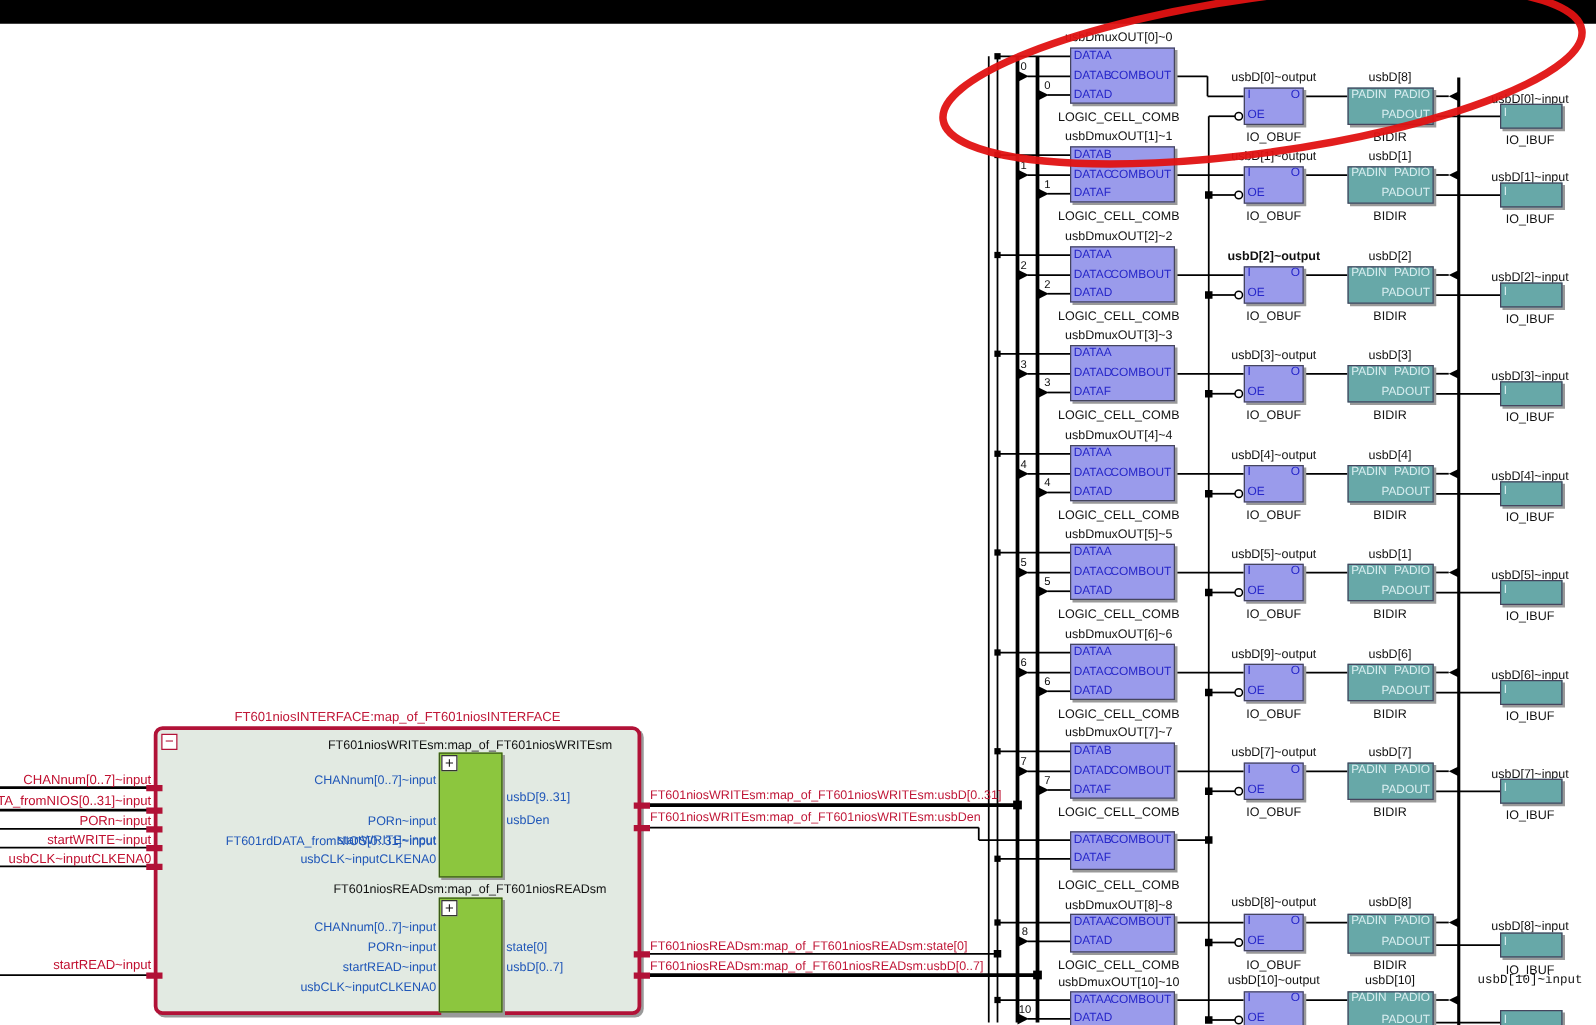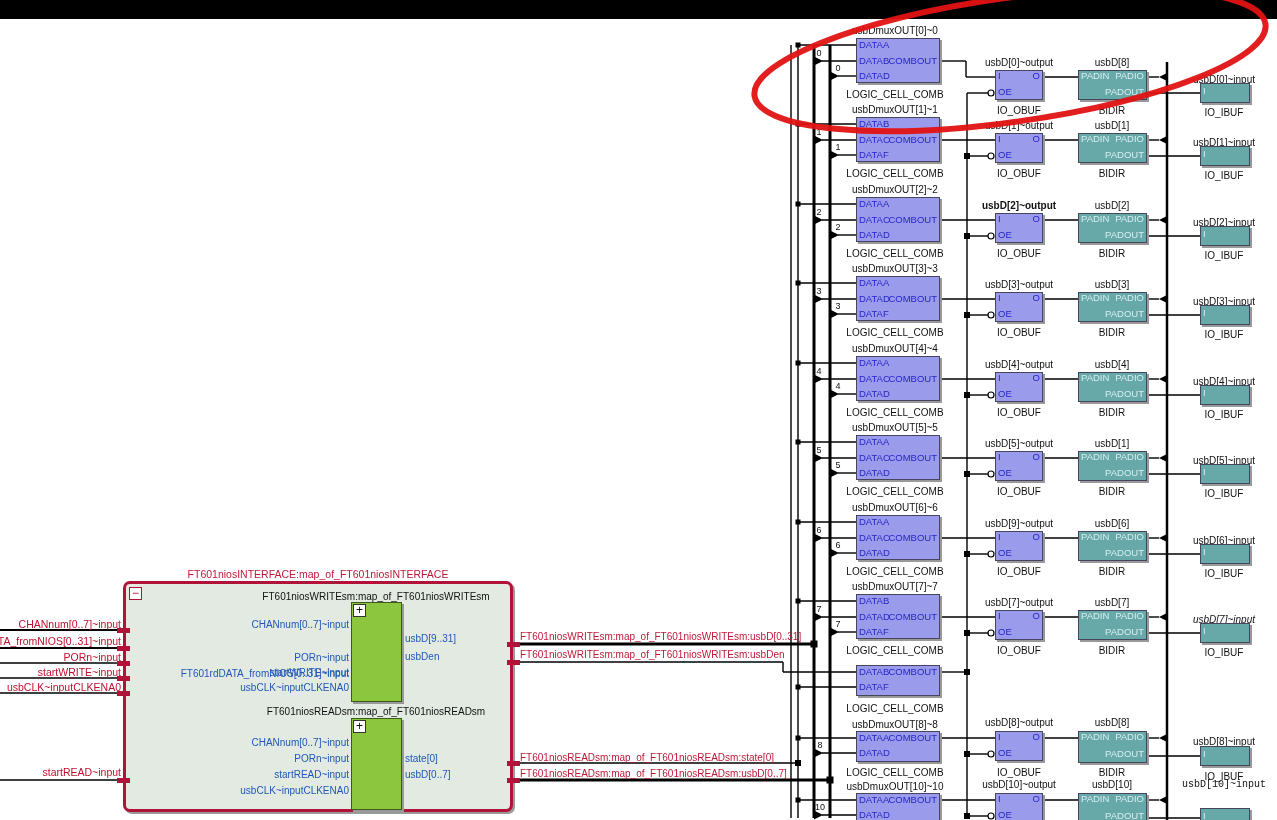--- a/index.html
+++ b/index.html
@@ -421,21 +421,21 @@
     <div class="port" style="top: 611px; left: 998px;">I</div>
     <div class="port" style="top: 611px; right: 237px;">O</div>
     <div class="port" style="top: 627px; left: 998px;">OE</div>
     <div class="lab" style="top: 645px; left: 1019px; transform: translateX(-50%);">IO_OBUF</div>
     <div class="lab" style="top: 597px; left: 1112px; transform: translateX(-50%);">usbD[7]</div>
     <div class="blk padf" style="left: 1078px; top: 610px; width: 69px; height: 30px;"></div>
     <div class="padport" style="top: 611px; left: 1081px;">PADIN</div>
     <div class="padport" style="top: 611px; right: 133px;">PADIO</div>
     <div class="padport" style="top: 627px; right: 133px;">PADOUT</div>
     <div class="lab" style="top: 645px; left: 1112px; transform: translateX(-50%);">BIDIR</div>
-    <div class="lab" style="top: 614px; left: 1224px; transform: translateX(-50%); font-style: italic;">usbD[7]~input</div>
+    <div class="lab" style="top: 614px; left: 1224px; transform: translateX(-50%);">usbD[7]~input</div>
     <div class="blk padf" style="left: 1200px; top: 623px; width: 50px; height: 20px;"></div>
     <div class="padport" style="top: 626px; left: 1203px;">I</div>
     <div class="lab" style="top: 647px; left: 1224px; transform: translateX(-50%);">IO_IBUF</div>
     <div class="lab" style="top: 648px; left: 918px; transform: translateX(-50%); margin-top: 20px;">usbD~64</div>
     <div class="blk cellf" style="left: 856px; top: 665px; width: 84px; height: 31px;"></div>
     <div class="port" style="top: 667px; left: 859px;">DATAB</div>
     <div class="port" style="top: 667px; right: 340px;">COMBOUT</div>
     <div class="port" style="top: 682px; left: 859px;">DATAF</div>
     <div class="lab" style="top: 703px; left: 895px; transform: translateX(-50%);">LOGIC_CELL_COMB</div>
     <div class="lab" style="top: 719px; left: 895px; transform: translateX(-50%);">usbDmuxOUT[8]~8</div>

